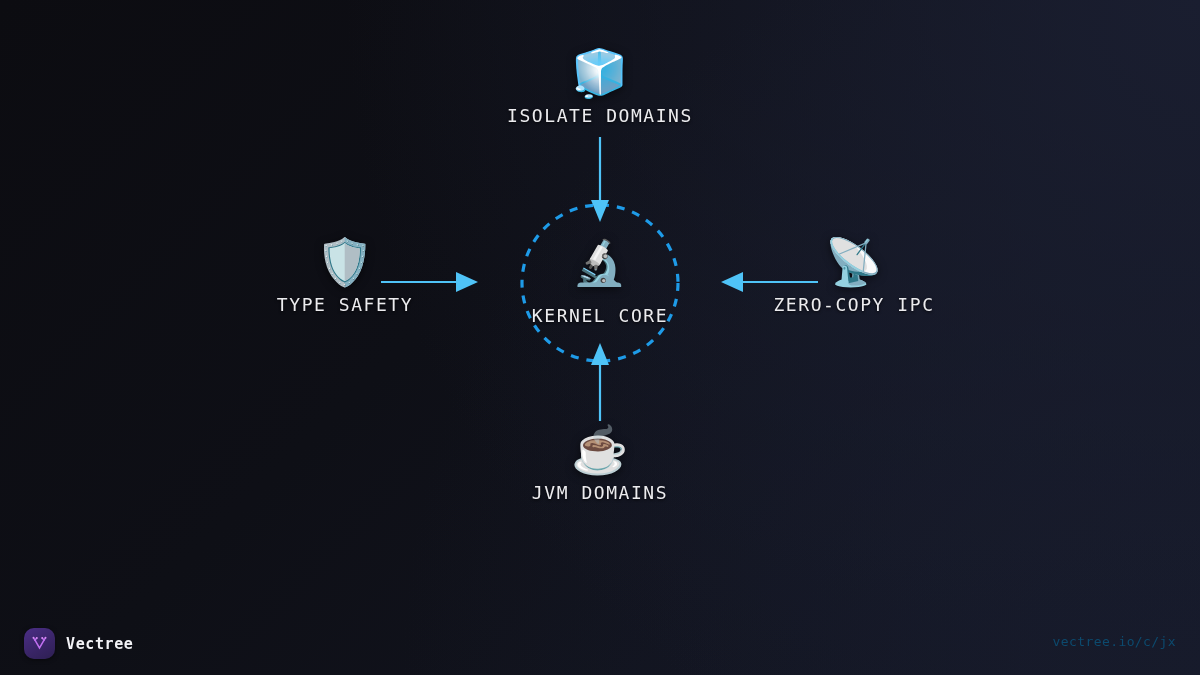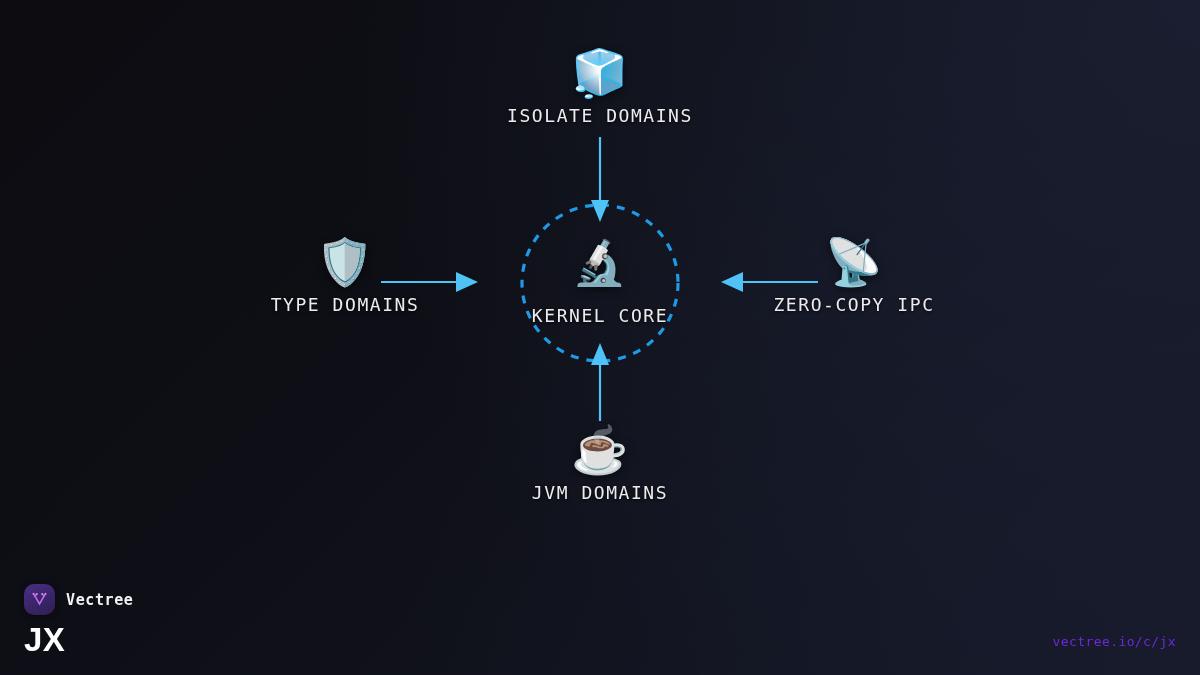--- a/index.html
+++ b/index.html
@@ -67,21 +67,21 @@
     font-size:15px; font-weight:bold; letter-spacing:.6px; color:#f2f2f6;
   }
   .slug {
     margin-top:6px;
     font-family:"Liberation Sans", sans-serif;
     font-size:33px; font-weight:bold; letter-spacing:.5px; color:#ffffff;
   }
   .watermark {
     position:absolute; right:24px; bottom:26px;
     font-family:"DejaVu Sans Mono", monospace;
-    font-size:13px; letter-spacing:.4px; color:#6d28d9;
+    font-size:13px; letter-spacing:.4px; color:#0c4a6e;
   }
 </style>
 </head>
 <body>
 
 <div class="canvas">
 
   <svg class="svg-layer" viewBox="0 0 1200 675">
 
     <circle cx="600" cy="283" r="78" fill="none" stroke="#1E9BE8" stroke-width="3.2" stroke-dasharray="8 8" stroke-linecap="butt"></circle>
@@ -112,21 +112,21 @@
     <span class="nlabel">KERNEL CORE</span>
   </div>
 
   <div class="node" id="node-top">
     <span class="emoji">🧊</span>
     <span class="nlabel">ISOLATE DOMAINS</span>
   </div>
 
   <div class="node" id="node-left">
     <span class="emoji">🛡️</span>
-    <span class="nlabel">TYPE DOMAINS</span>
+    <span class="nlabel">TYPE SAFETY</span>
   </div>
 
   <div class="node" id="node-right">
     <span class="emoji">📡</span>
     <span class="nlabel">ZERO-COPY IPC</span>
   </div>
 
   <div class="node" id="node-bottom">
     <span class="emoji">☕</span>
     <span class="nlabel">JVM DOMAINS</span>
@@ -148,16 +148,15 @@
         <g fill="#d98bf5">
           <circle cx="4.4" cy="4.7" r="1.25"></circle>
           <circle cx="8.6" cy="4.9" r="1.25"></circle>
           <circle cx="19.6" cy="4.7" r="1.25"></circle>
           <circle cx="15.4" cy="4.9" r="1.25"></circle>
         </g>
       </svg>
     </span>
     <span class="brandname">Vectree</span>
   </div>
-  <div class="slug">JX</div>
 </div>
 
 <div class="watermark">vectree.io/c/jx</div>
 
 </body></html>

